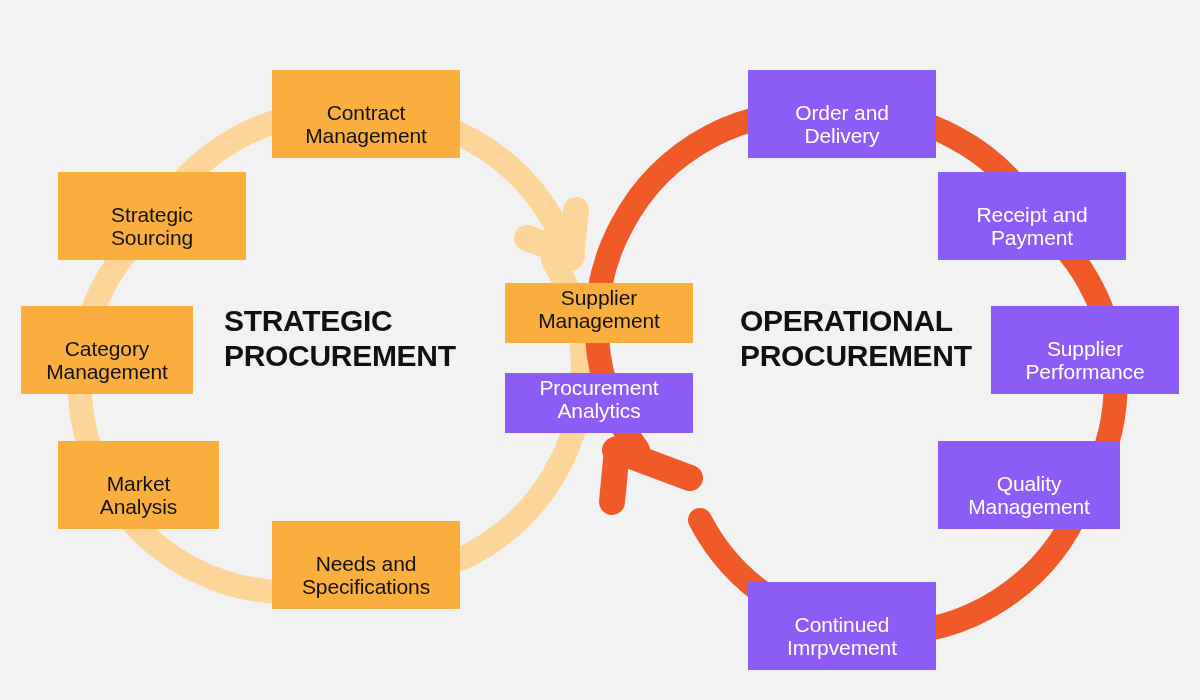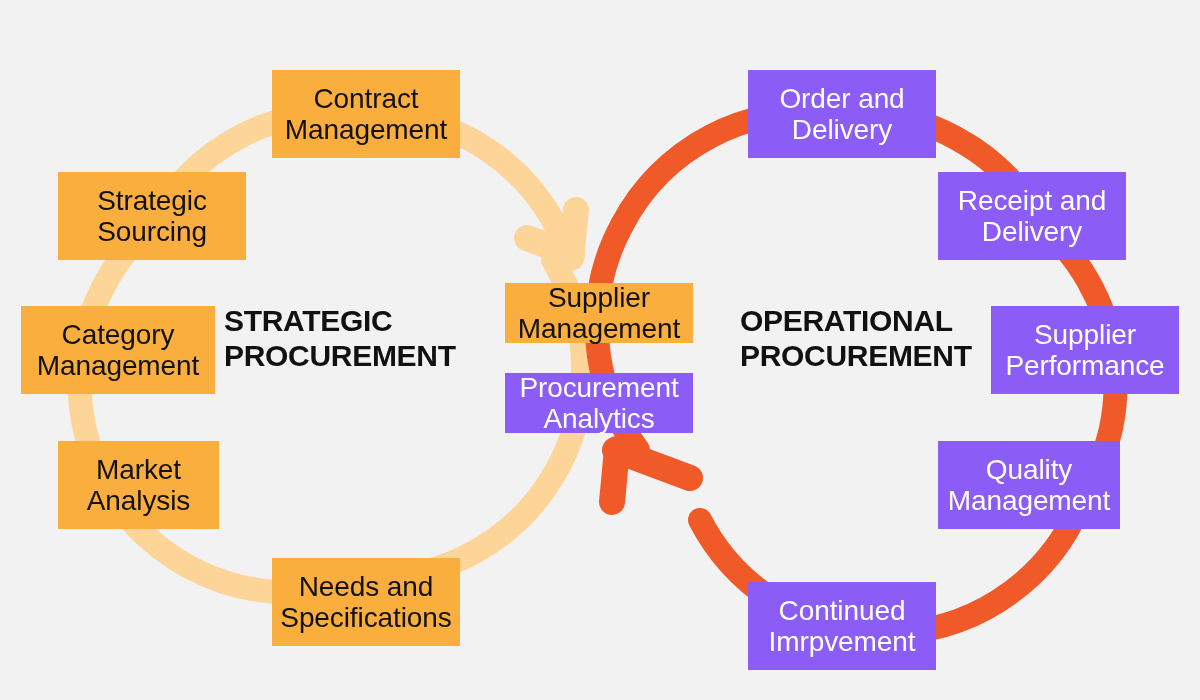--- a/index.html
+++ b/index.html
@@ -23,25 +23,25 @@
   #arcs {
     position: absolute;
     left: 0;
     top: 0;
     width: 1200px;
     height: 700px;
   }
   .node {
     position: absolute;
     display: flex;
-    align-items: center;
+    align-items: flex-end;
     justify-content: center;
     text-align: center;
     line-height: 1.12;
-    font-size: 28px;
+    font-size: 21px;
     font-weight: 400;
     letter-spacing: -0.1px;
     box-sizing: border-box;
     padding: 10px 6px;
     z-index: 5;
   }
   .node.amber {
     background: #f9ae3d;
     color: #111111;
   }
@@ -124,43 +124,43 @@
   <div class="node amber" style="left:272px; top:70px; width:188px; height:88px;">
     <span class="lbl">Contract
 Management</span>
   </div>
 
   <div class="node amber" style="left:58px; top:172px; width:188px; height:88px;">
     <span class="lbl">Strategic
 Sourcing</span>
   </div>
 
-  <div class="node amber" style="left:21px; top:306px; width:194px; height:88px;">
+  <div class="node amber" style="left:21px; top:306px; width:172px; height:88px;">
     <span class="lbl">Category
 Management</span>
   </div>
 
   <div class="node amber" style="left:58px; top:441px; width:161px; height:88px;">
     <span class="lbl">Market
 Analysis</span>
   </div>
 
-  <div class="node amber" style="left:272px; top:558px; width:188px; height:88px;">
+  <div class="node amber" style="left:272px; top:521px; width:188px; height:88px;">
     <span class="lbl">Needs and
 Specifications</span>
   </div>
 
   <div class="node red" style="left:748px; top:70px; width:188px; height:88px;">
     <span class="lbl">Order and
 Delivery</span>
   </div>
 
   <div class="node red" style="left:938px; top:172px; width:188px; height:88px;">
     <span class="lbl">Receipt and
-Delivery</span>
+Payment</span>
   </div>
 
   <div class="node red" style="left:991px; top:306px; width:188px; height:88px;">
     <span class="lbl">Supplier
 Performance</span>
   </div>
 
   <div class="node red" style="left:938px; top:441px; width:182px; height:88px;">
     <span class="lbl">Quality
 Management</span>

